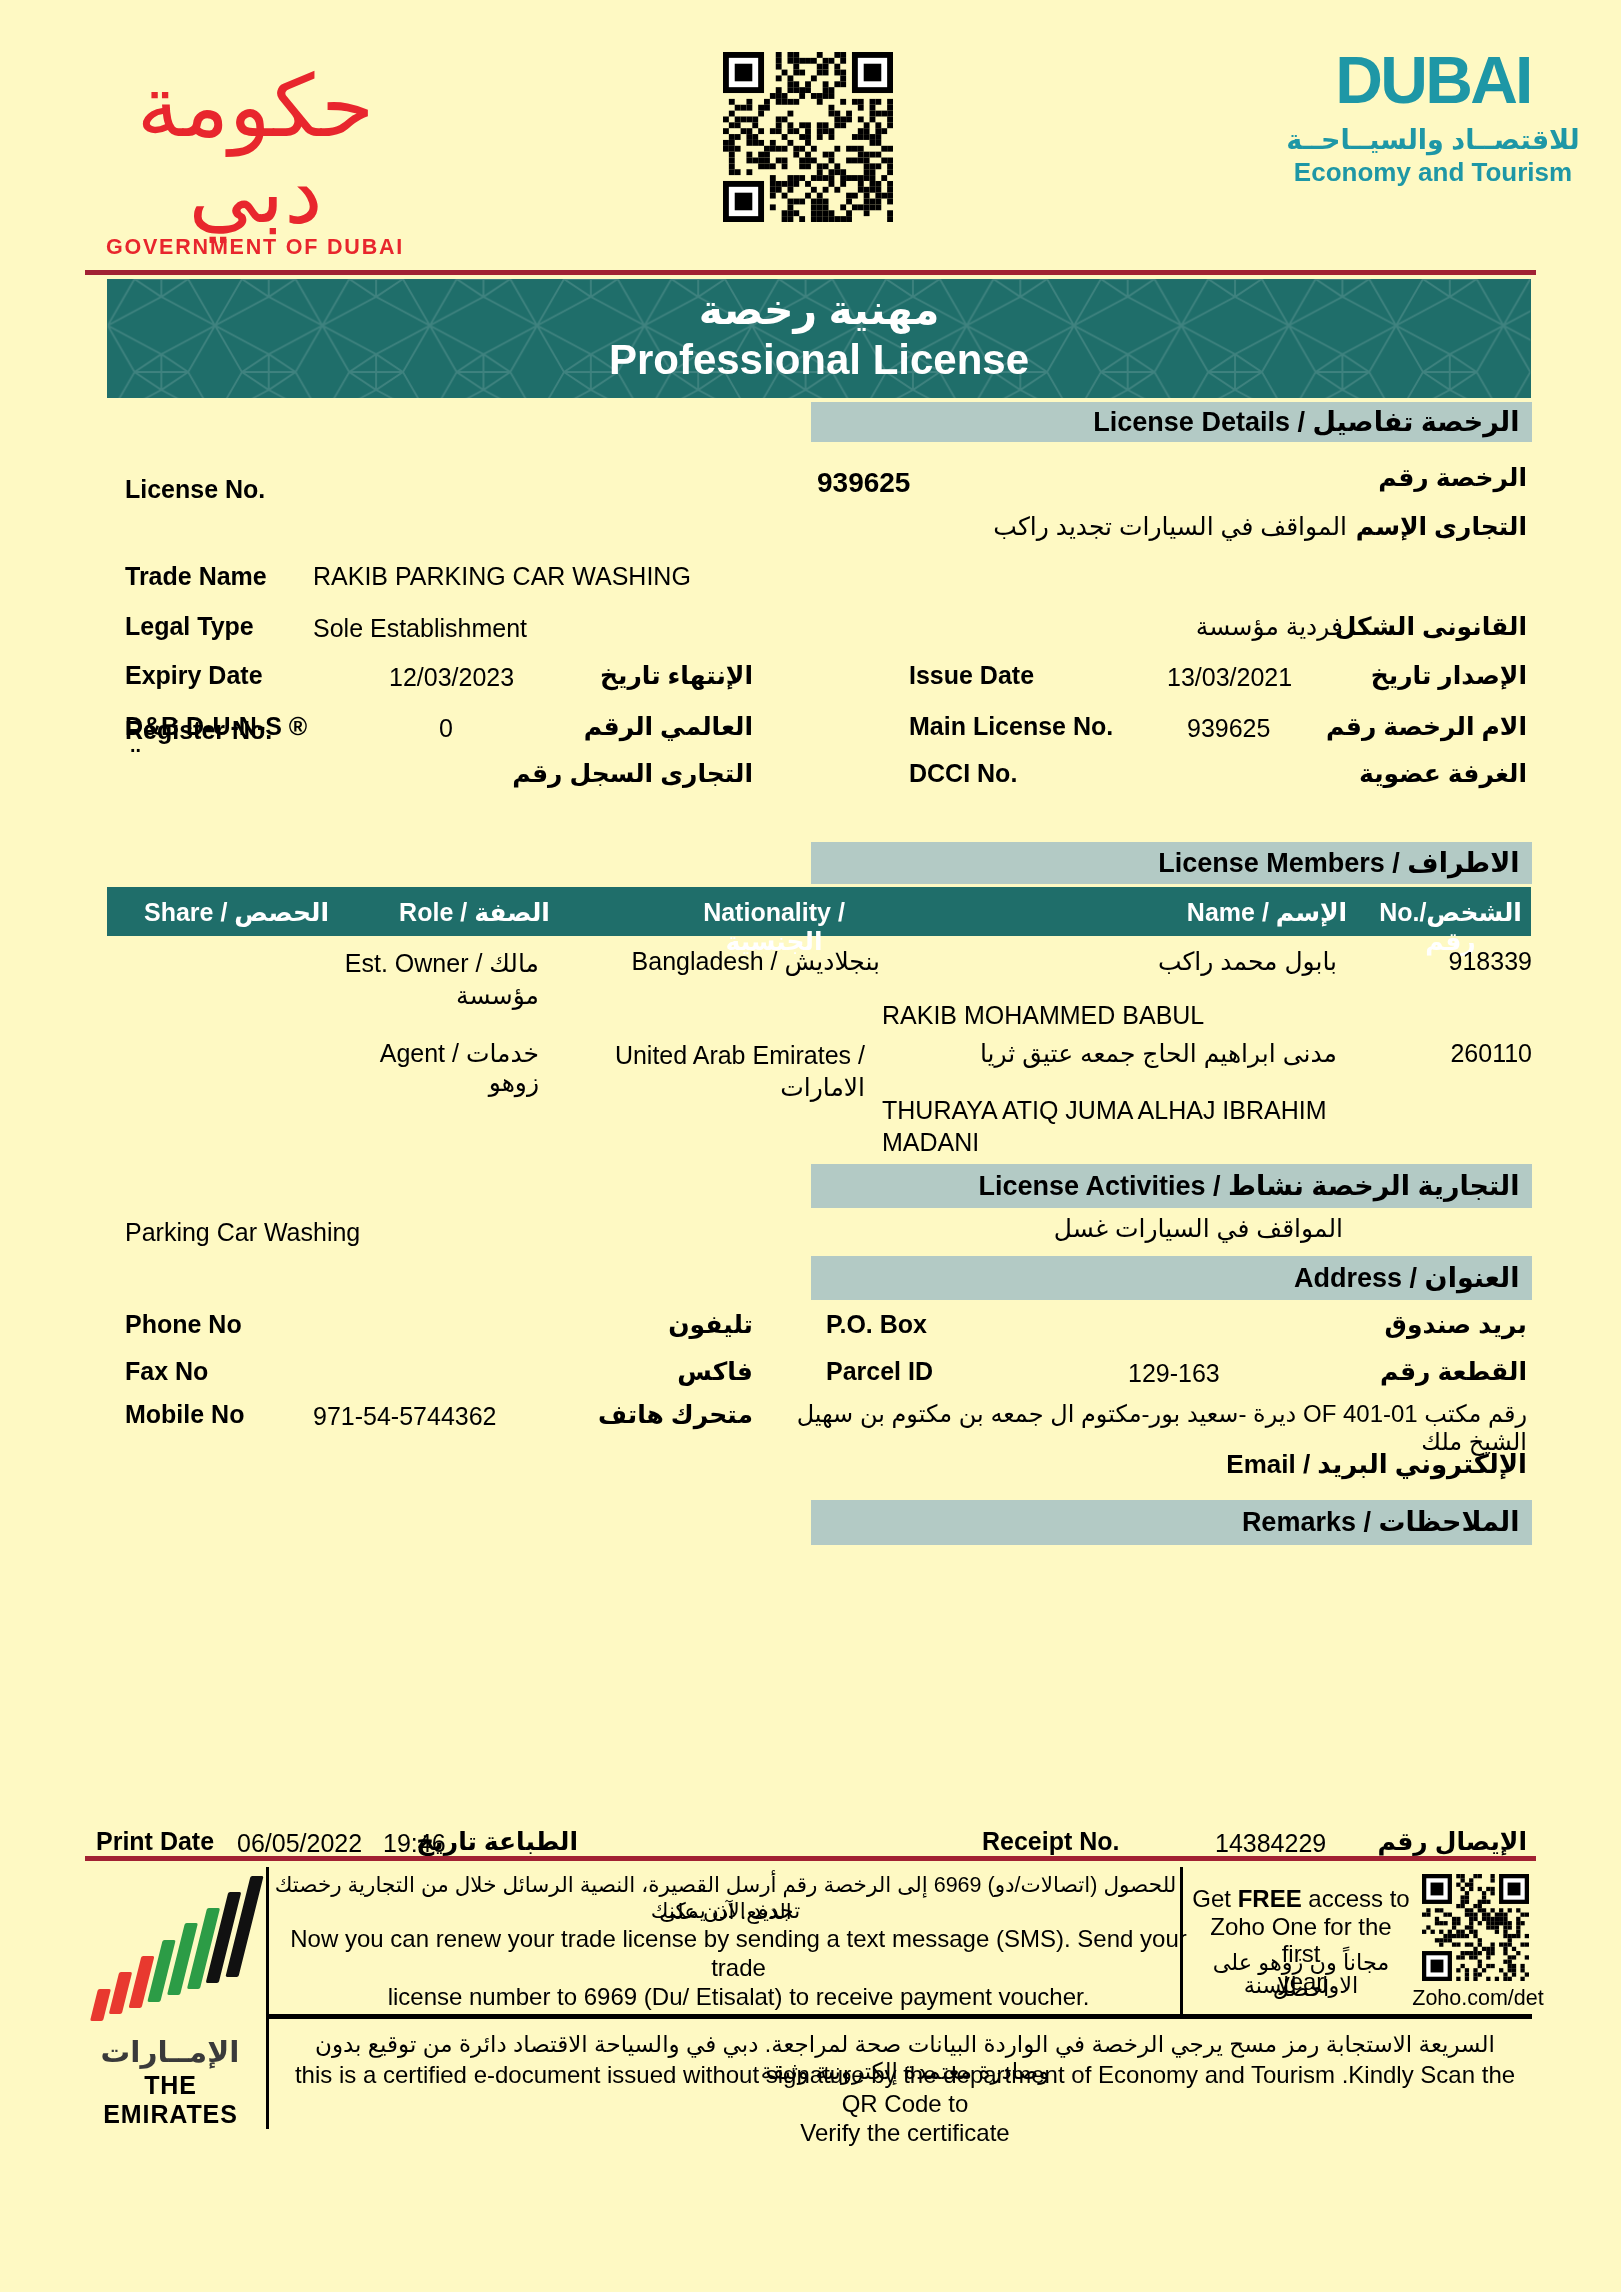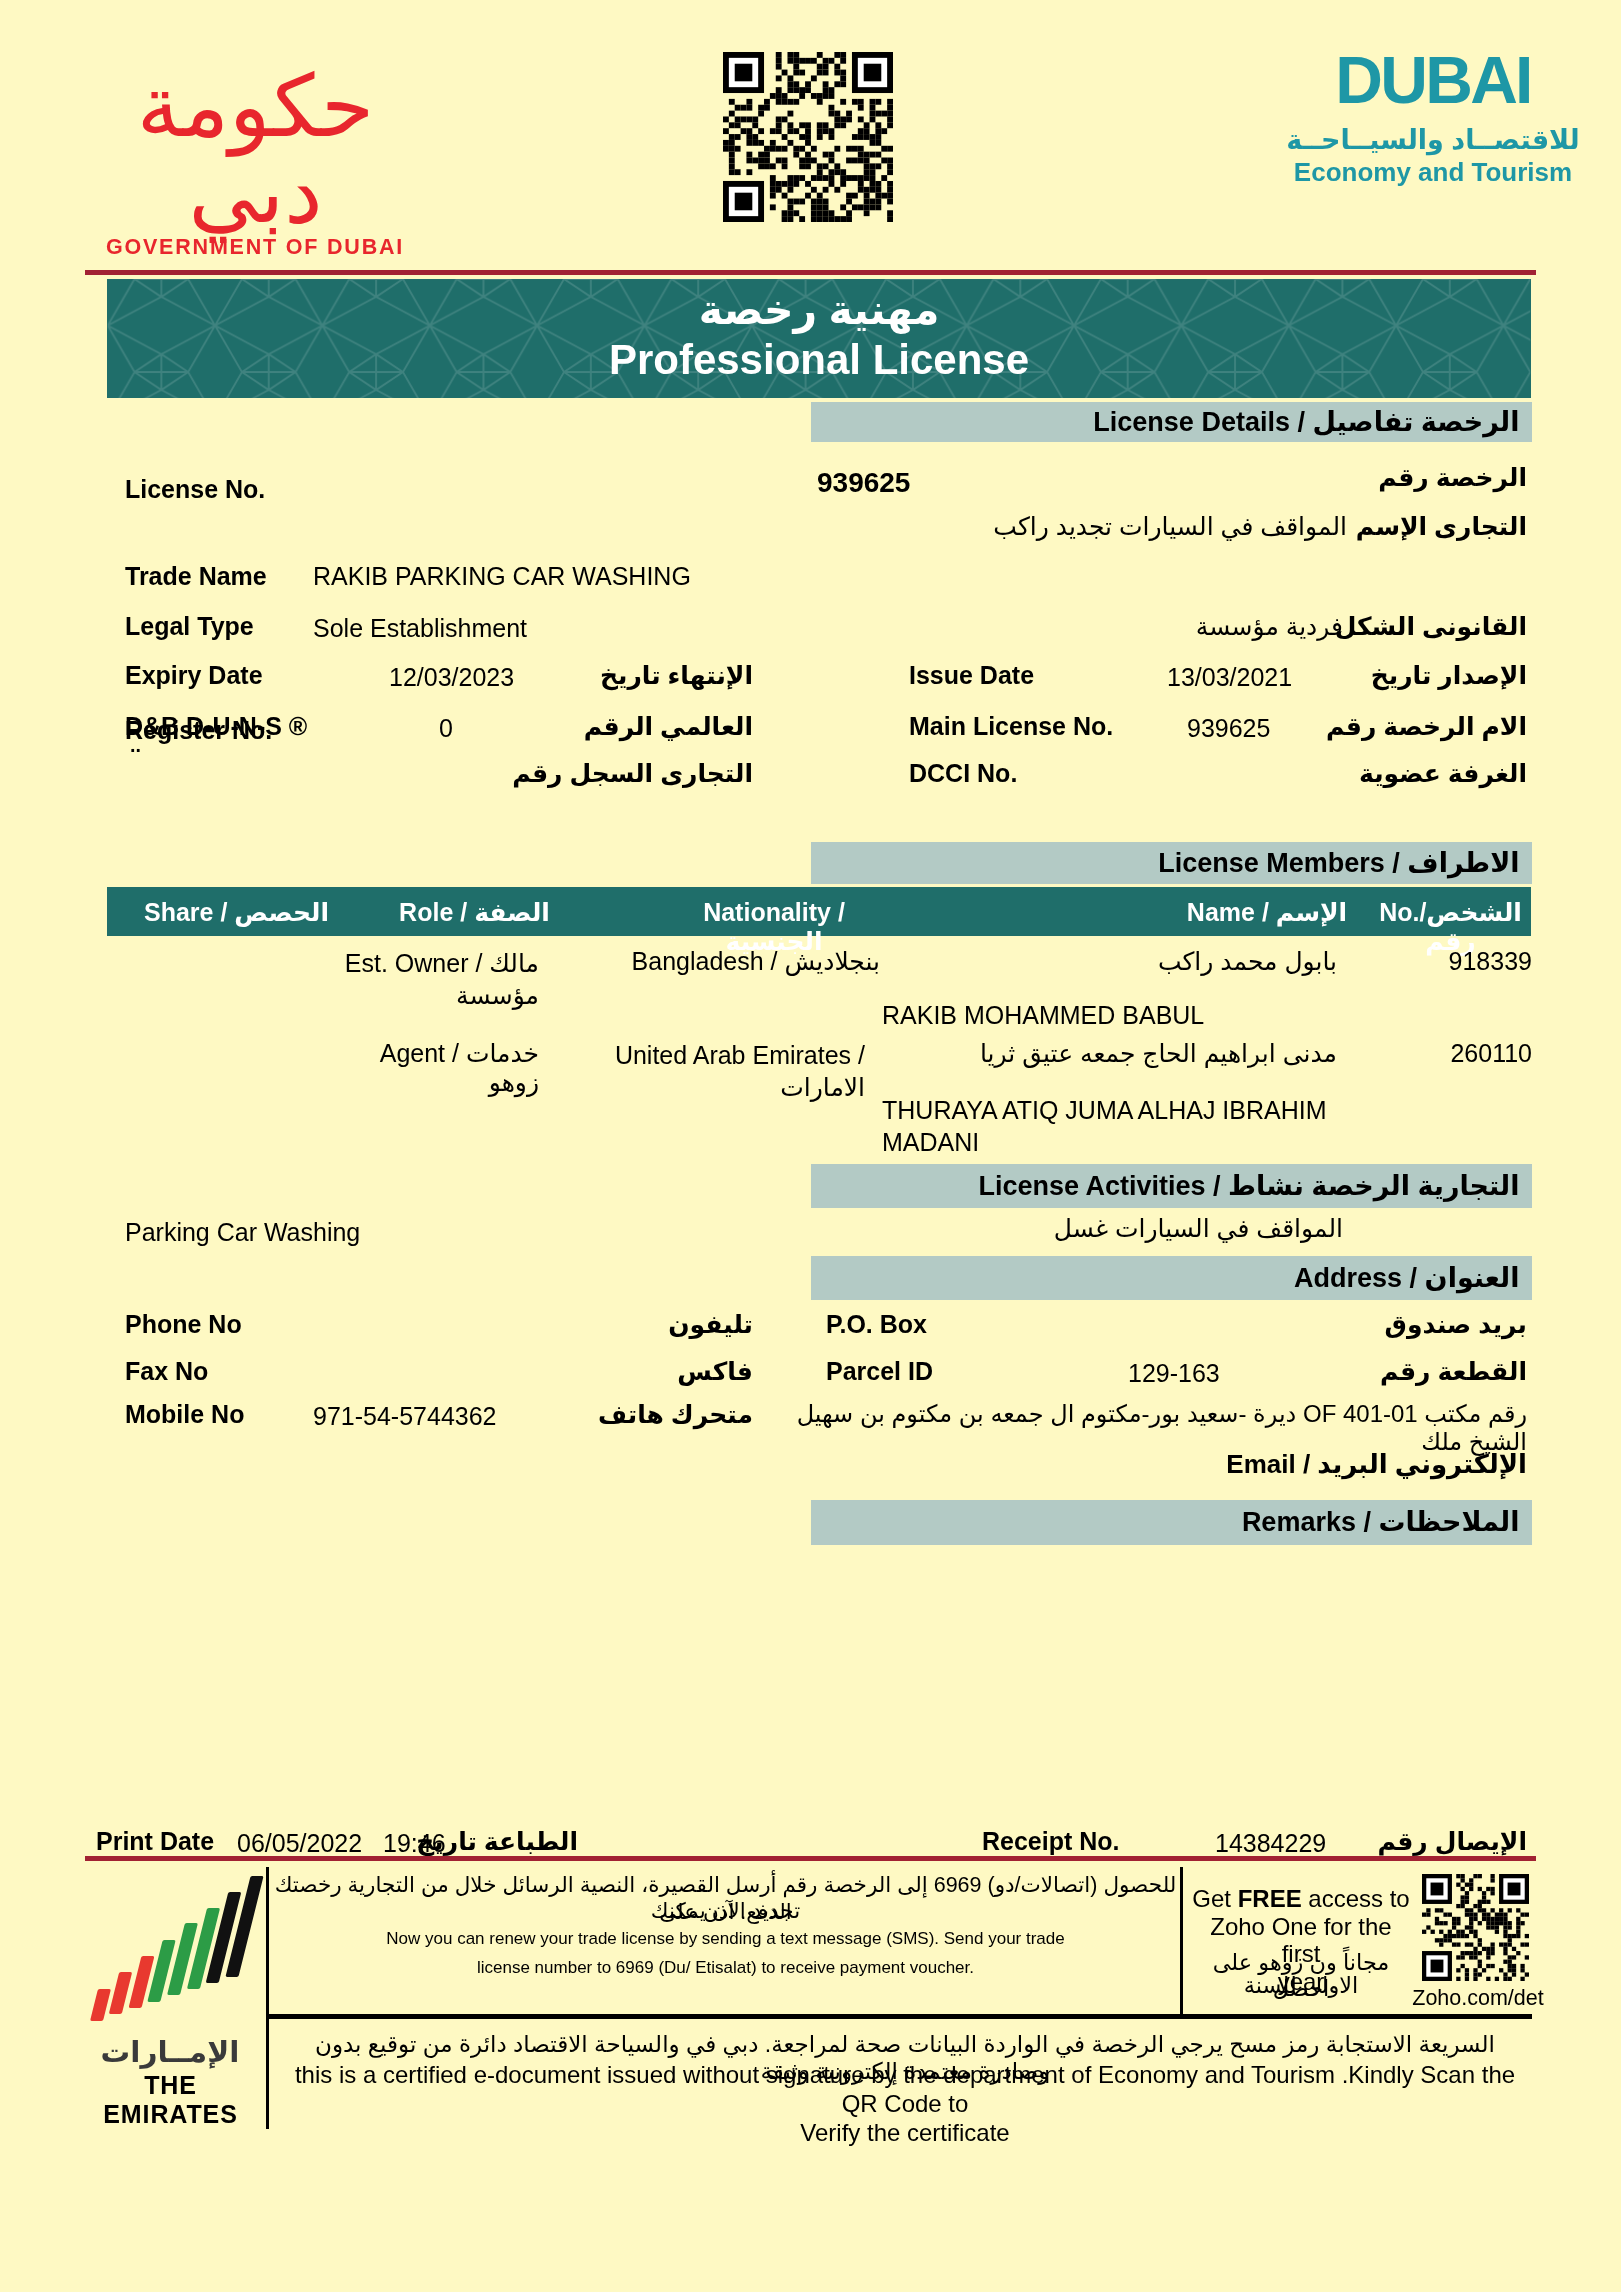--- a/index.html
+++ b/index.html
@@ -496,21 +496,21 @@
     <div class="em-bar" style="left:86px; bottom:38px;height:72px; background:#2c9c46;"></div>
     <div class="em-bar" style="left:107px;bottom:44px;height:81px; background:#2c9c46;"></div>
     <div class="em-bar" style="left:127px;bottom:50px;height:91px;background:#111;"></div>
     <div class="em-bar" style="left:148px;bottom:56px;height:101px;background:#111;"></div>
   </div>
   <div class="abs" style="left:85px;top:2035px;width:170px;text-align:center;font-size:29.6px;font-weight:bold;color:#3a3a3a;" dir="rtl">الإمــارات</div>
   <div class="abs" style="left:81px;top:2071px;width:179px;text-align:center;font-size:25px;font-weight:bold;letter-spacing:0.9px;">THE EMIRATES</div>
 
   <div class="abs footer-small" style="left:273px;top:1872px;width:905px;font-size:21.5px;" dir="rtl">للحصول (اتصالات/دو) 6969 إلى الرخصة رقم أرسل القصيرة، النصية الرسائل خلال من التجارية رخصتك تجديد الآن يمكنك</div>
   <div class="abs footer-small" style="left:273px;top:1899px;width:905px;font-size:21.5px;" dir="rtl">الدفع. اذن على</div>
-  <div class="abs footer-small pre" style="left:273px;top:1924px;width:905px;font-size:17px;line-height:29px;">Now you can renew your trade license by sending a text message (SMS).  Send your trade
+  <div class="abs footer-small pre" style="left:286px;top:1924px;width:905px;font-size:24px;line-height:29px;">Now you can renew your trade license by sending a text message (SMS).  Send your trade
 license number to 6969 (Du/ Etisalat) to receive payment voucher.</div>
 
   <div class="abs zoho-txt" style="left:1189px;top:1885px;width:224px;">
     <span>Get </span><span class="b">FREE</span><span> access to</span><br>
     <span>Zoho One for the first</span><br>
     <span>year</span>
   </div>
   <div class="abs zoho-txt" style="left:1189px;top:1950px;width:224px;font-size:22.4px;" dir="rtl">مجاناً ون زوهو على احصل</div>
   <div class="abs zoho-txt" style="left:1189px;top:1973px;width:224px;font-size:22.4px;" dir="rtl">الاولى للسنة</div>
   <div id="zoho-qr" class="abs" style="left:1422px;top:1874px;width:107px;height:107px;"><svg xmlns="http://www.w3.org/2000/svg" width="107" height="107" fill="#000" viewBox="0 0 120 120">

